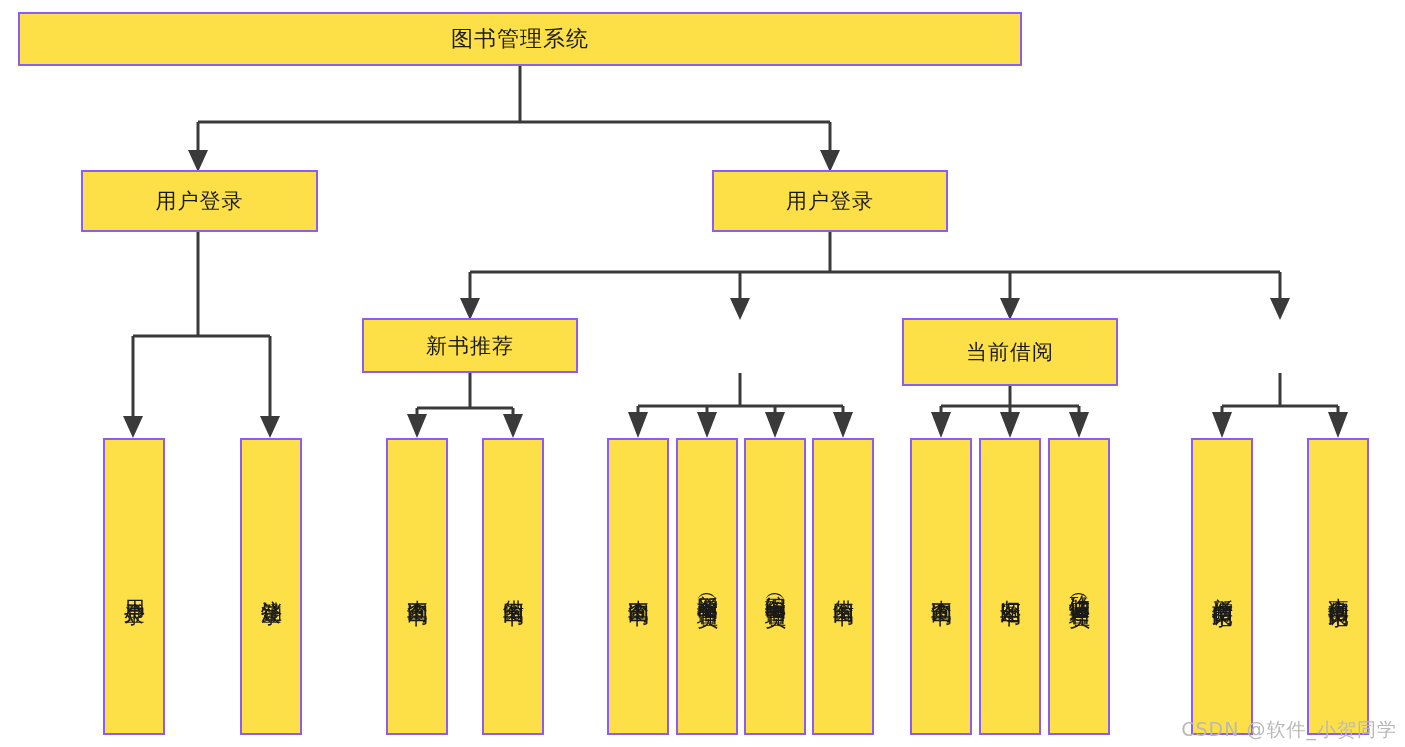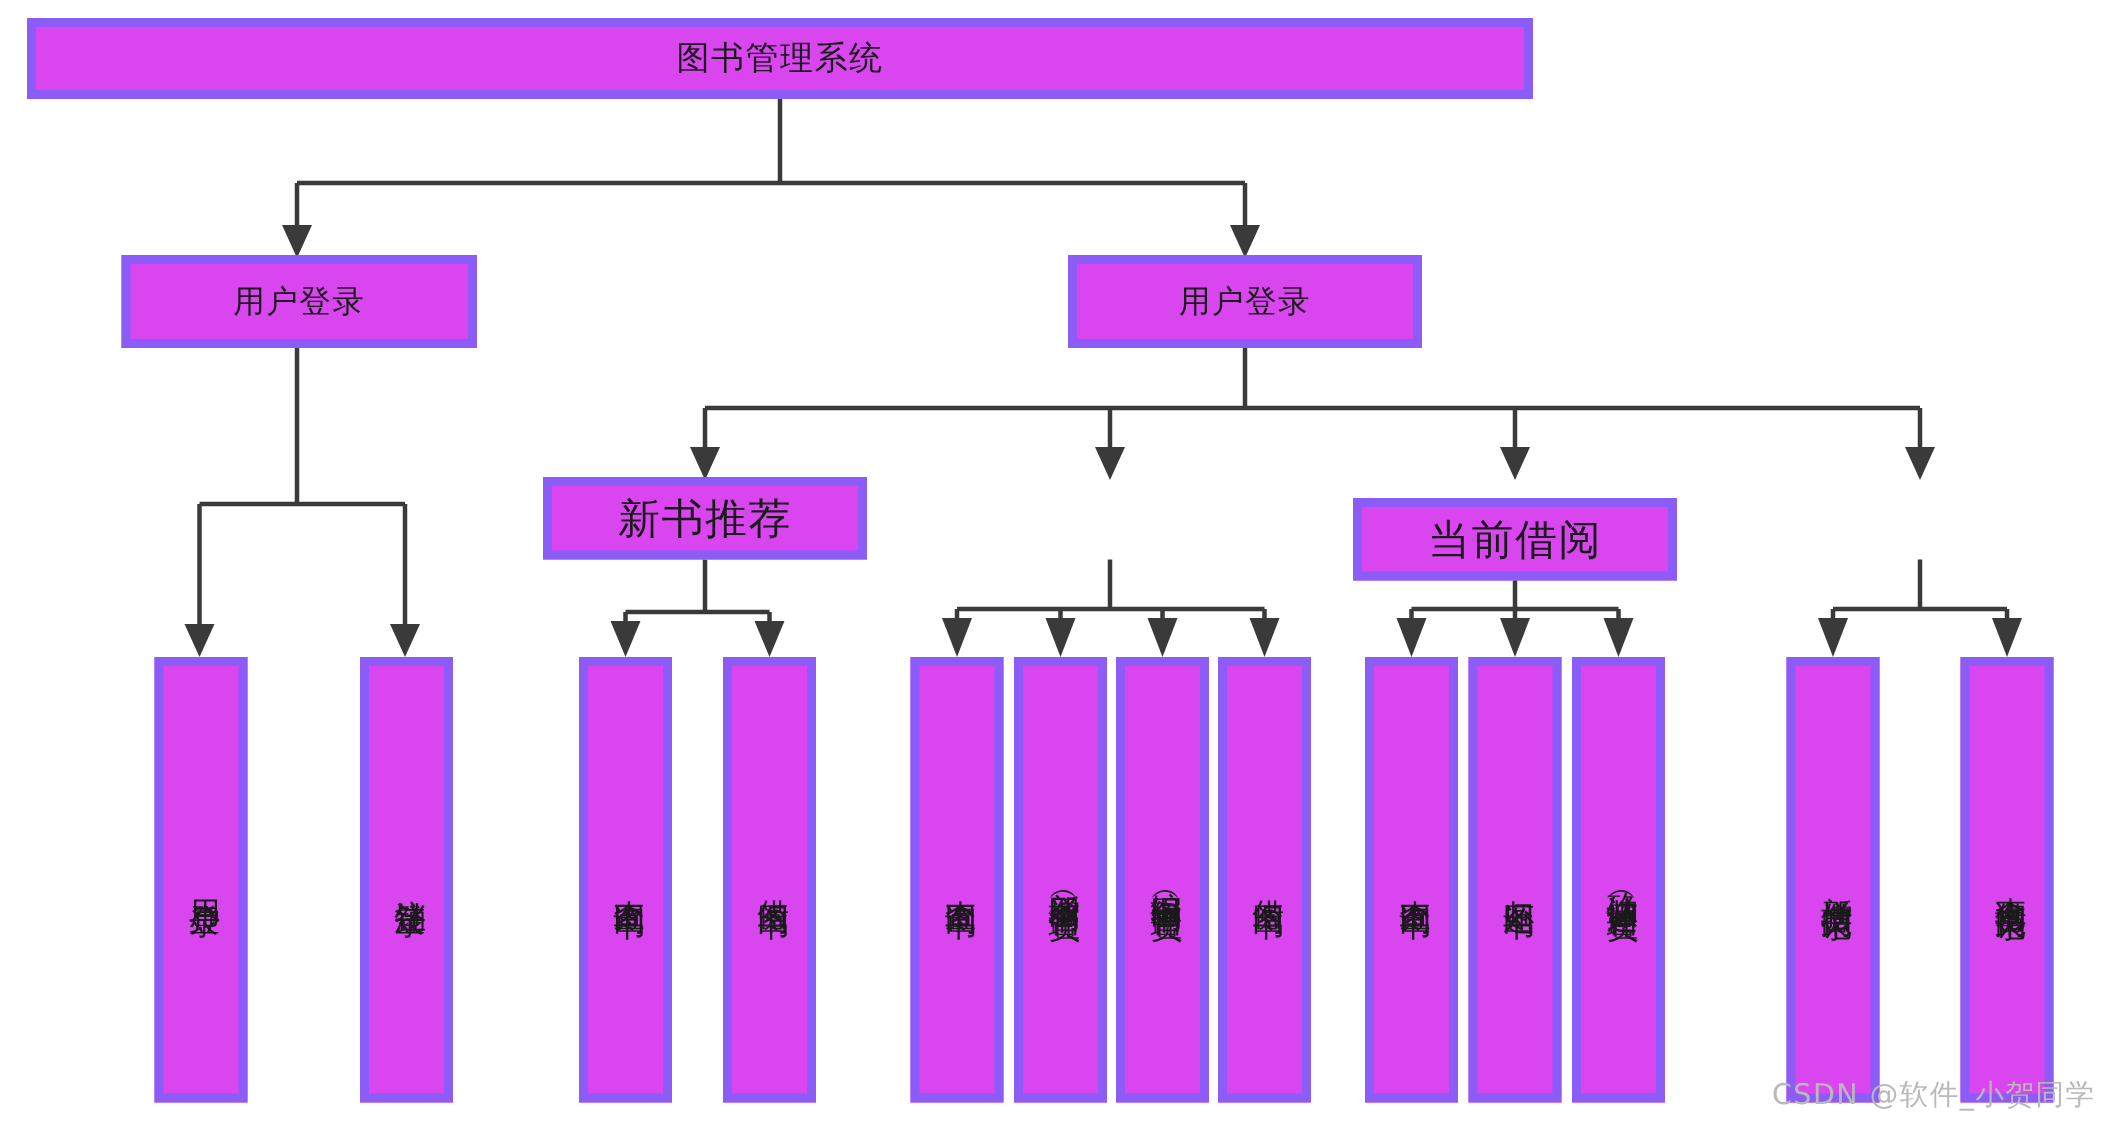--- a/index.html
+++ b/index.html
@@ -10,36 +10,35 @@
     font-family:"DejaVu Sans","Liberation Sans",sans-serif;
     overflow:hidden;
     position:relative;
   }
   #diagram{
     position:absolute;left:0;top:0;width:1405px;height:747px;
   }
   .node{
     position:absolute;
     box-sizing:border-box;
-    background:#d946ef;
-    border:6px solid #8b5cf6;
+    background:#fde047;
+    border:2px solid #8b5cf6;
     display:flex;
     align-items:center;
     justify-content:center;
     color:#1a1a1a;
-    font-family:Liberation Mono, monospace;
   }
   .node.root{
     font-size:22px;
   }
   .node.lvl2{
     font-size:21px;
   }
   .node.lvl3{
-    font-size:28px;
+    font-size:21px;
   }
   .node.leaf{
     font-size:21px;
     align-items:center;
     justify-content:center;
     padding:6px 0;
   }
   .vtext{
     writing-mode:vertical-rl;
     text-orientation:upright;
@@ -150,21 +149,21 @@
   <div class="node lvl2" style="left:81px;top:170px;width:237px;height:62px;">
     <span class="htext">用户登录</span>
   </div>
   <div class="node lvl2" style="left:712px;top:170px;width:236px;height:62px;">
     <span class="htext">用户登录</span>
   </div>
 
   <div class="node lvl3" style="left:362px;top:318px;width:216px;height:55px;">
     <span class="htext">新书推荐</span>
   </div>
-  <div class="node lvl3" style="left:902px;top:332px;width:216px;height:55px;text-align:right;">
+  <div class="node lvl3" style="left:902px;top:318px;width:216px;height:68px;text-align:right;">
     <span class="htext">当前借阅</span>
   </div>
 
   <div class="node leaf" style="left:103px;top:438px;width:62px;height:297px;">
     <span class="vtext">用户登录</span>
   </div>
   <div class="node leaf" style="left:240px;top:438px;width:62px;height:297px;">
     <span class="vtext">注销登录</span>
   </div>
 

